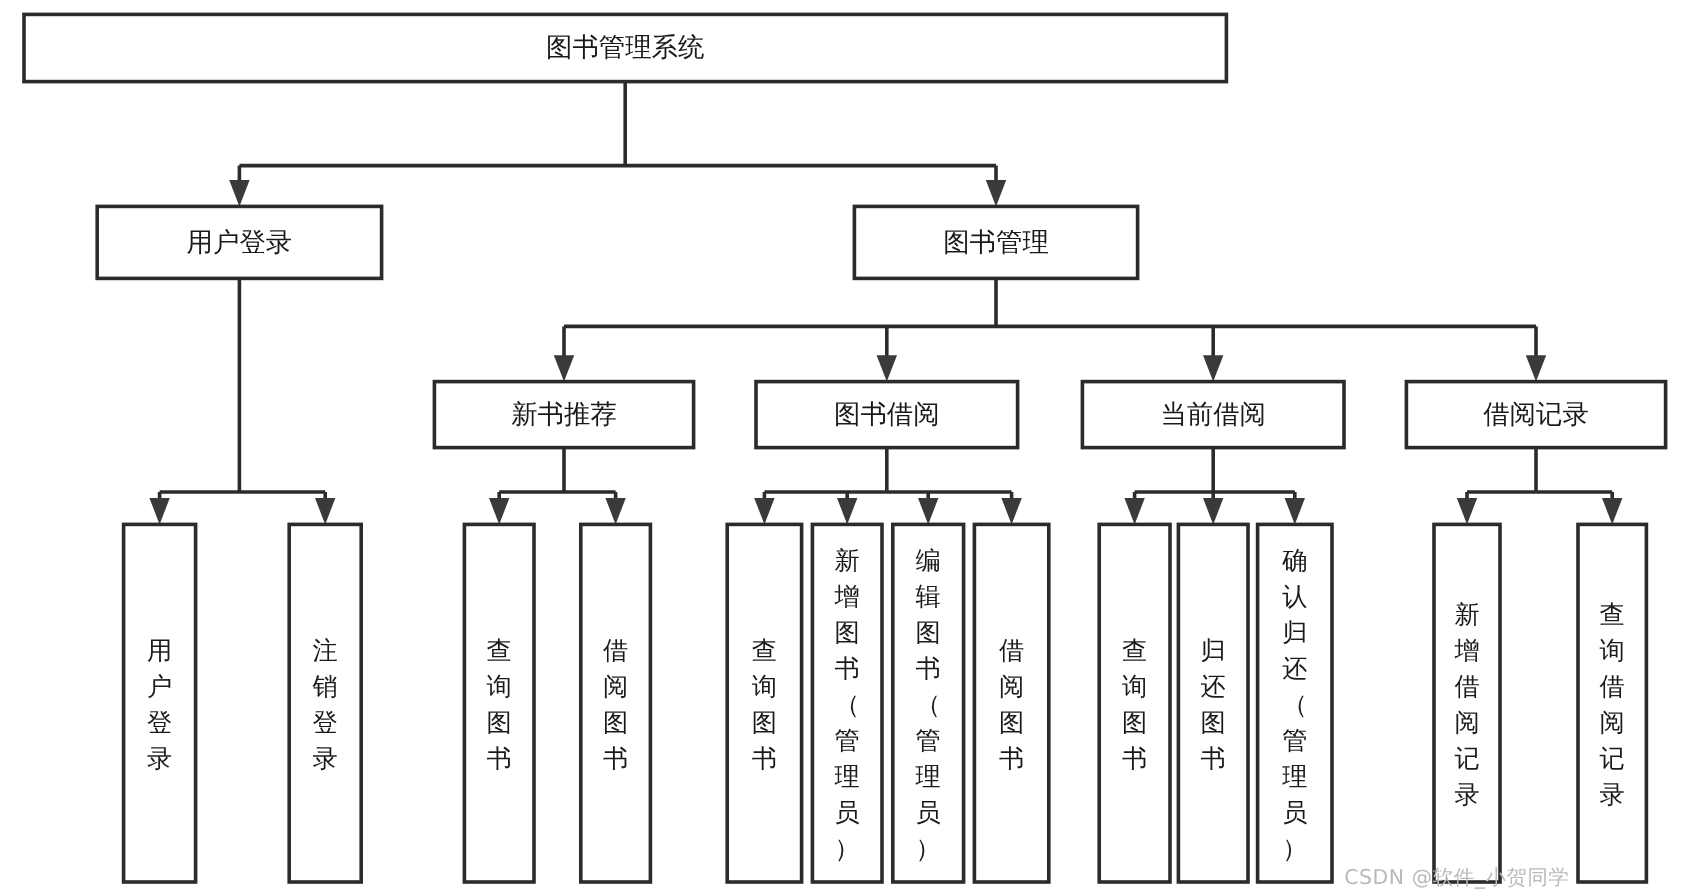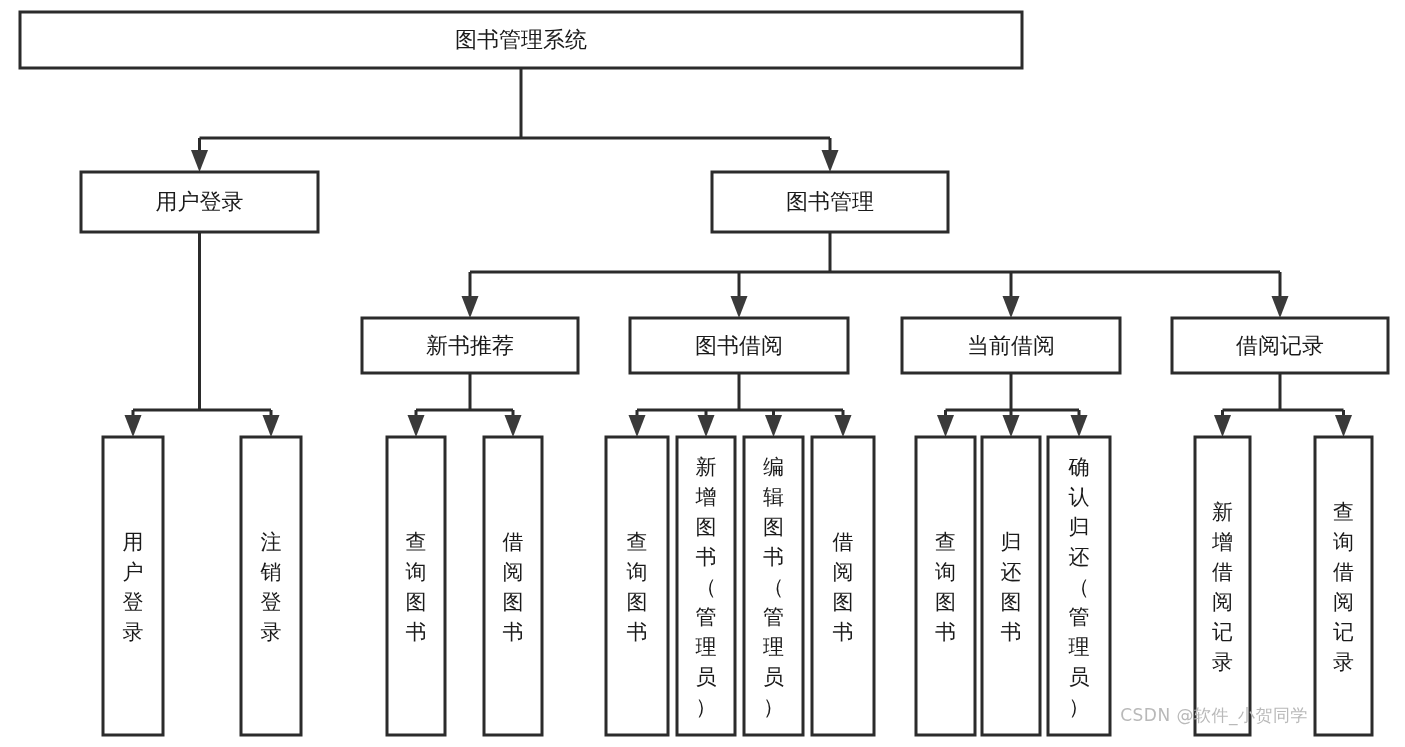--- a/index.html
+++ b/index.html
@@ -55,21 +55,21 @@
   .node-label-v {
     font-family: "DejaVu Sans", "Liberation Sans", sans-serif;
     font-size: 21px;
     fill: #1a1a1a;
     text-anchor: middle;
     white-space: pre;
   }
   .watermark {
     position: absolute;
     right: 8px;
-    bottom: 20px;
+    bottom: 4px;
     font-family: "DejaVu Sans", "Liberation Sans", sans-serif;
     font-size: 17px;
     color: #b9b9b9;
     letter-spacing: 0.5px;
     user-select: none;
     pointer-events: none;
     white-space: pre;
   }
 </style>
 </head>

